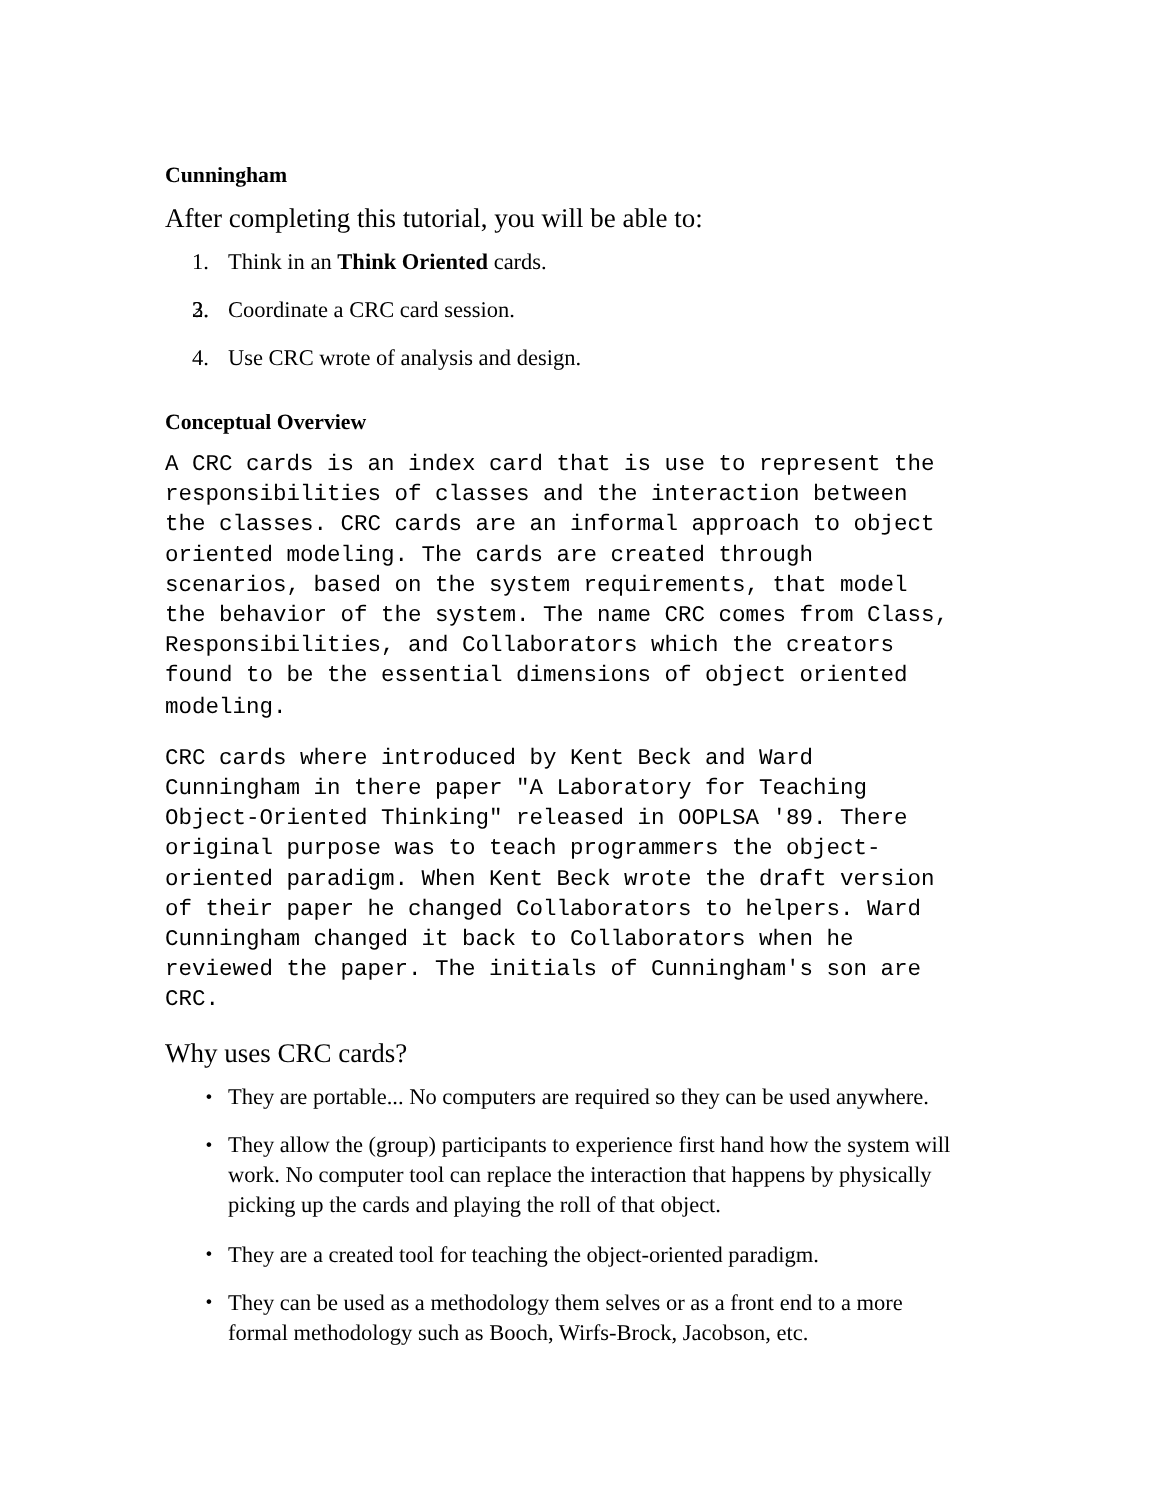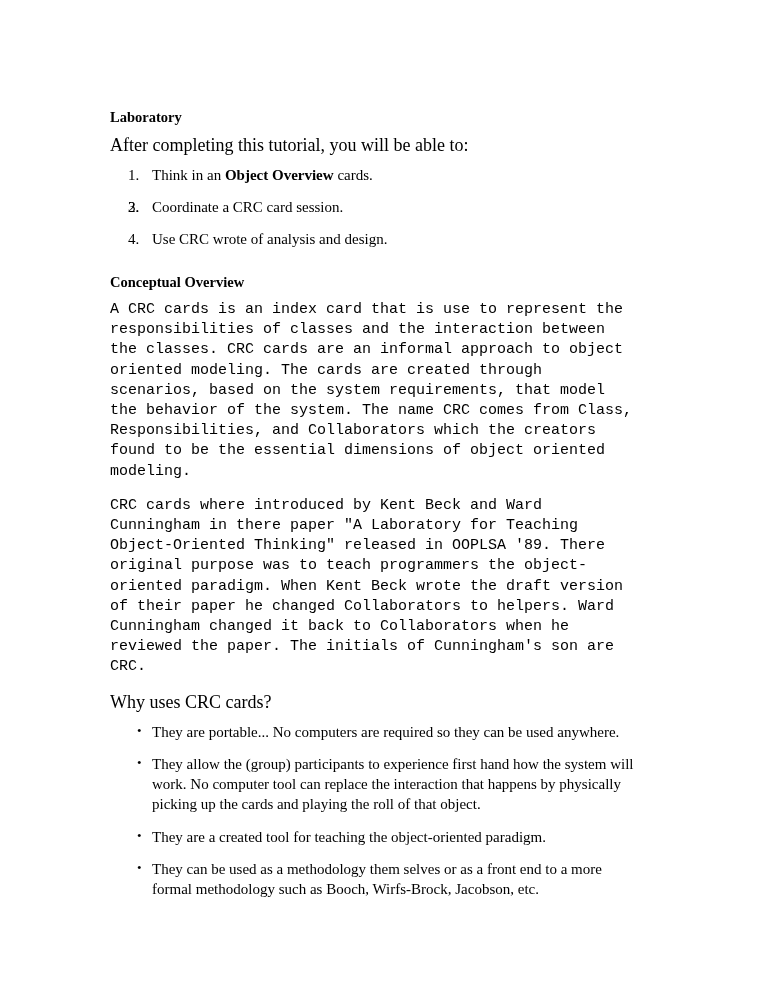--- a/index.html
+++ b/index.html
@@ -102,27 +102,27 @@
     font-weight: bold;
   }
 </style>
 </head>
 <body>
 
 <div class="page">
 
 
   <div>
-    <div class="section-heading">Laboratory</div>
+    <div class="section-heading">Cunningham</div>
     <p class="lead-line">After completing this tutorial, you will be able to:</p>
 
     <ol class="numbered">
       <li>
         <span class="marker">1.</span>
-        <span><span>Think in an </span><b>Object Overview</b><span> cards.</span></span>
+        <span><span>Think in an </span><b>Think Oriented</b><span> cards.</span></span>
       </li>
       <li>
         <span class="marker">2.</span>
       </li>
       <li>
         <span class="marker">3.</span>
         <span>Coordinate a CRC card session.</span>
       </li>
       <li>
         <span class="marker">4.</span>

